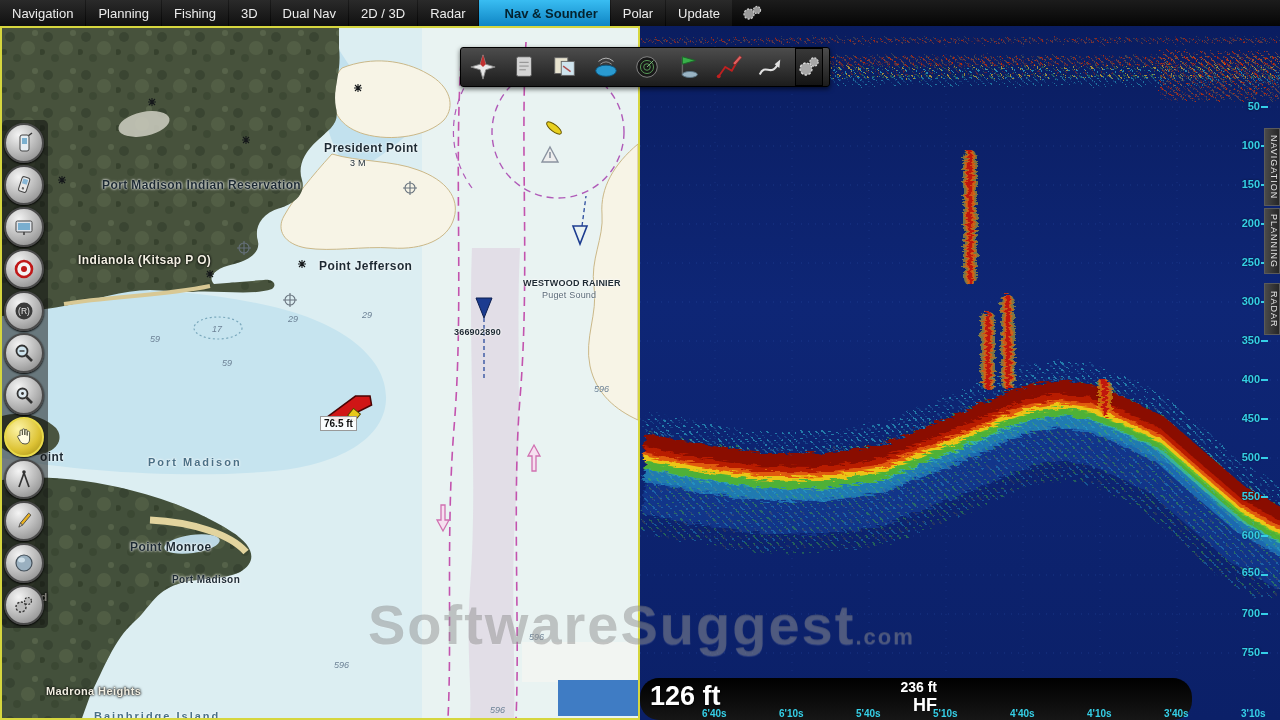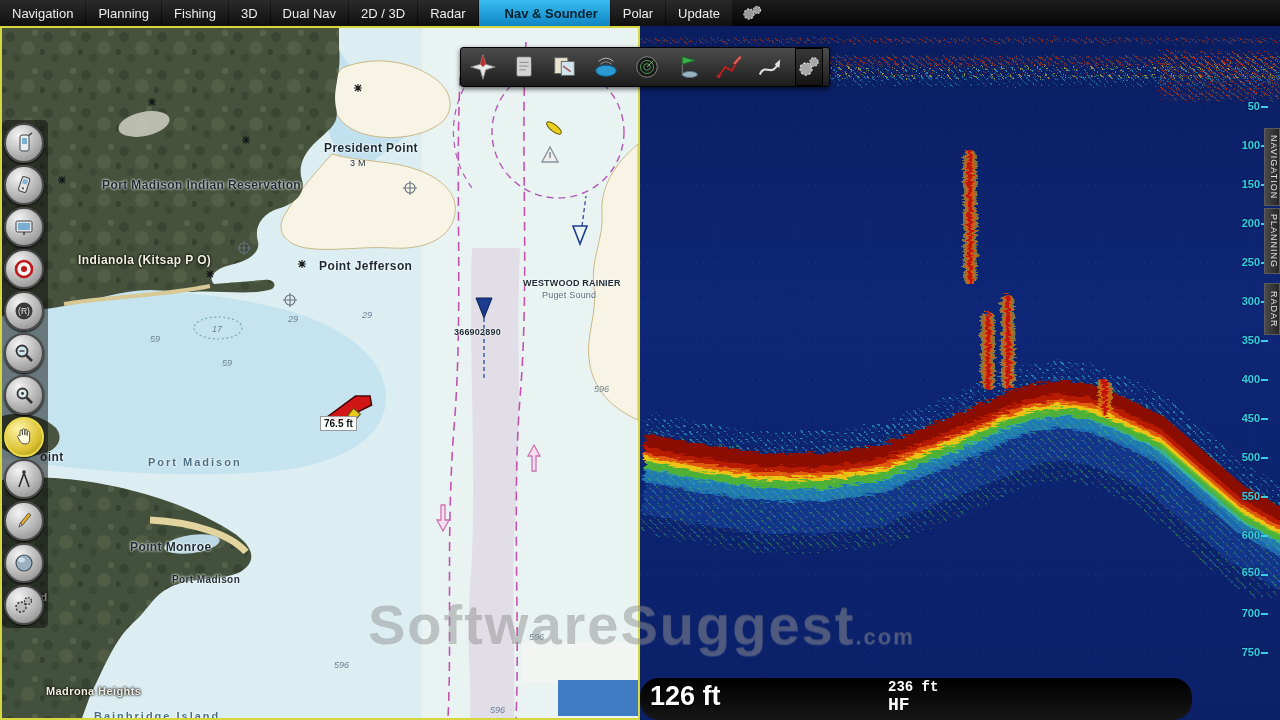--- a/index.html
+++ b/index.html
@@ -58,21 +58,21 @@
   #depth-scale { position:absolute; inset:0; pointer-events:none; }
   .dlabel { position:absolute; right:20px; color:#35cfe6; font-size:11px; font-weight:bold; text-shadow:0 0 2px #012; }
   .dtick { position:absolute; right:12px; width:7px; height:2px; background:#35cfe6; }
   #side-tabs { position:absolute; right:0; top:0; width:16px; }
   .side-tab { position:absolute; right:0; width:16px; background:linear-gradient(90deg,#4a4a4a,#262626);
     border:1px solid #5a5a5a; color:#e4e4e4; font-size:9px; letter-spacing:1px;
     writing-mode:vertical-rl; text-align:center; cursor:pointer; }
   #sounder-bottom { position:absolute; left:0; bottom:0; width:552px; height:42px;
     background:linear-gradient(#000,#161616); z-index:10;border-radius:19px; }
   #depth-primary { position:absolute; left:10px; top:3px; color:#fff; font-size:27px; font-weight:bold; text-shadow:0 1px 2px #000; }
-  #freq-block { position:absolute; left:248px; top:1px; width:66px; color:#fff; font-weight:bold;font-family:Liberation Mono, monospace; }
+  #freq-block { position:absolute; left:231px; top:1px; width:66px; text-align:right; color:#fff; font-weight:bold; }
   #depth-secondary { display:block; font-size:14px; }
   #freq-label { display:block; font-size:18px; }
   #time-labels { position:absolute; left:0; bottom:1px; width:640px; height:13px; }
   .tlabel { position:absolute; bottom:0; color:#35cfe6; font-size:10px; font-weight:bold; }
   
   #watermark { position:absolute; left:368px; top:592px; z-index:25; pointer-events:none;
     color:rgba(125,125,125,.42); font-weight:bold; letter-spacing:2px; white-space:nowrap;
     text-shadow:0 1px 1px rgba(255,255,255,.15); }
   #watermark .wm-main { font-size:56px; }
   #watermark .wm-suffix { font-size:22px; }
@@ -389,20 +389,30 @@
         <div class="side-tab" style="top: 182px; height: 66px;">PLANNING</div>
         <div class="side-tab" style="top: 257px; height: 52px;">RADAR</div>
       </div>
 
     <div id="sounder-bottom">
       <span id="depth-primary">126 ft</span>
       <div id="freq-block">
         <span id="depth-secondary">236 ft</span>
         <span id="freq-label">HF</span>
       </div>
+      <div id="time-labels">
+          <span class="tlabel" style="left: 62px;">6'40s</span>
+          <span class="tlabel" style="left: 139px;">6'10s</span>
+          <span class="tlabel" style="left: 216px;">5'40s</span>
+          <span class="tlabel" style="left: 293px;">5'10s</span>
+          <span class="tlabel" style="left: 370px;">4'40s</span>
+          <span class="tlabel" style="left: 447px;">4'10s</span>
+          <span class="tlabel" style="left: 524px;">3'40s</span>
+          <span class="tlabel" style="left: 601px;">3'10s</span>
+        </div>
     </div>
   </section>
 
   <div id="center-toolbar">
     <span class="ct-icon">
       <svg width="28" height="28" viewBox="0 0 30 30">
           <polygon points="15,2 18,12 28,15 18,18 15,28 12,18 2,15 12,12" fill="#e8e8e8" stroke="#888"></polygon>
           <polygon points="15,2 18,12 15,15 12,12" fill="#c03030"></polygon>
         </svg>
     </span>

